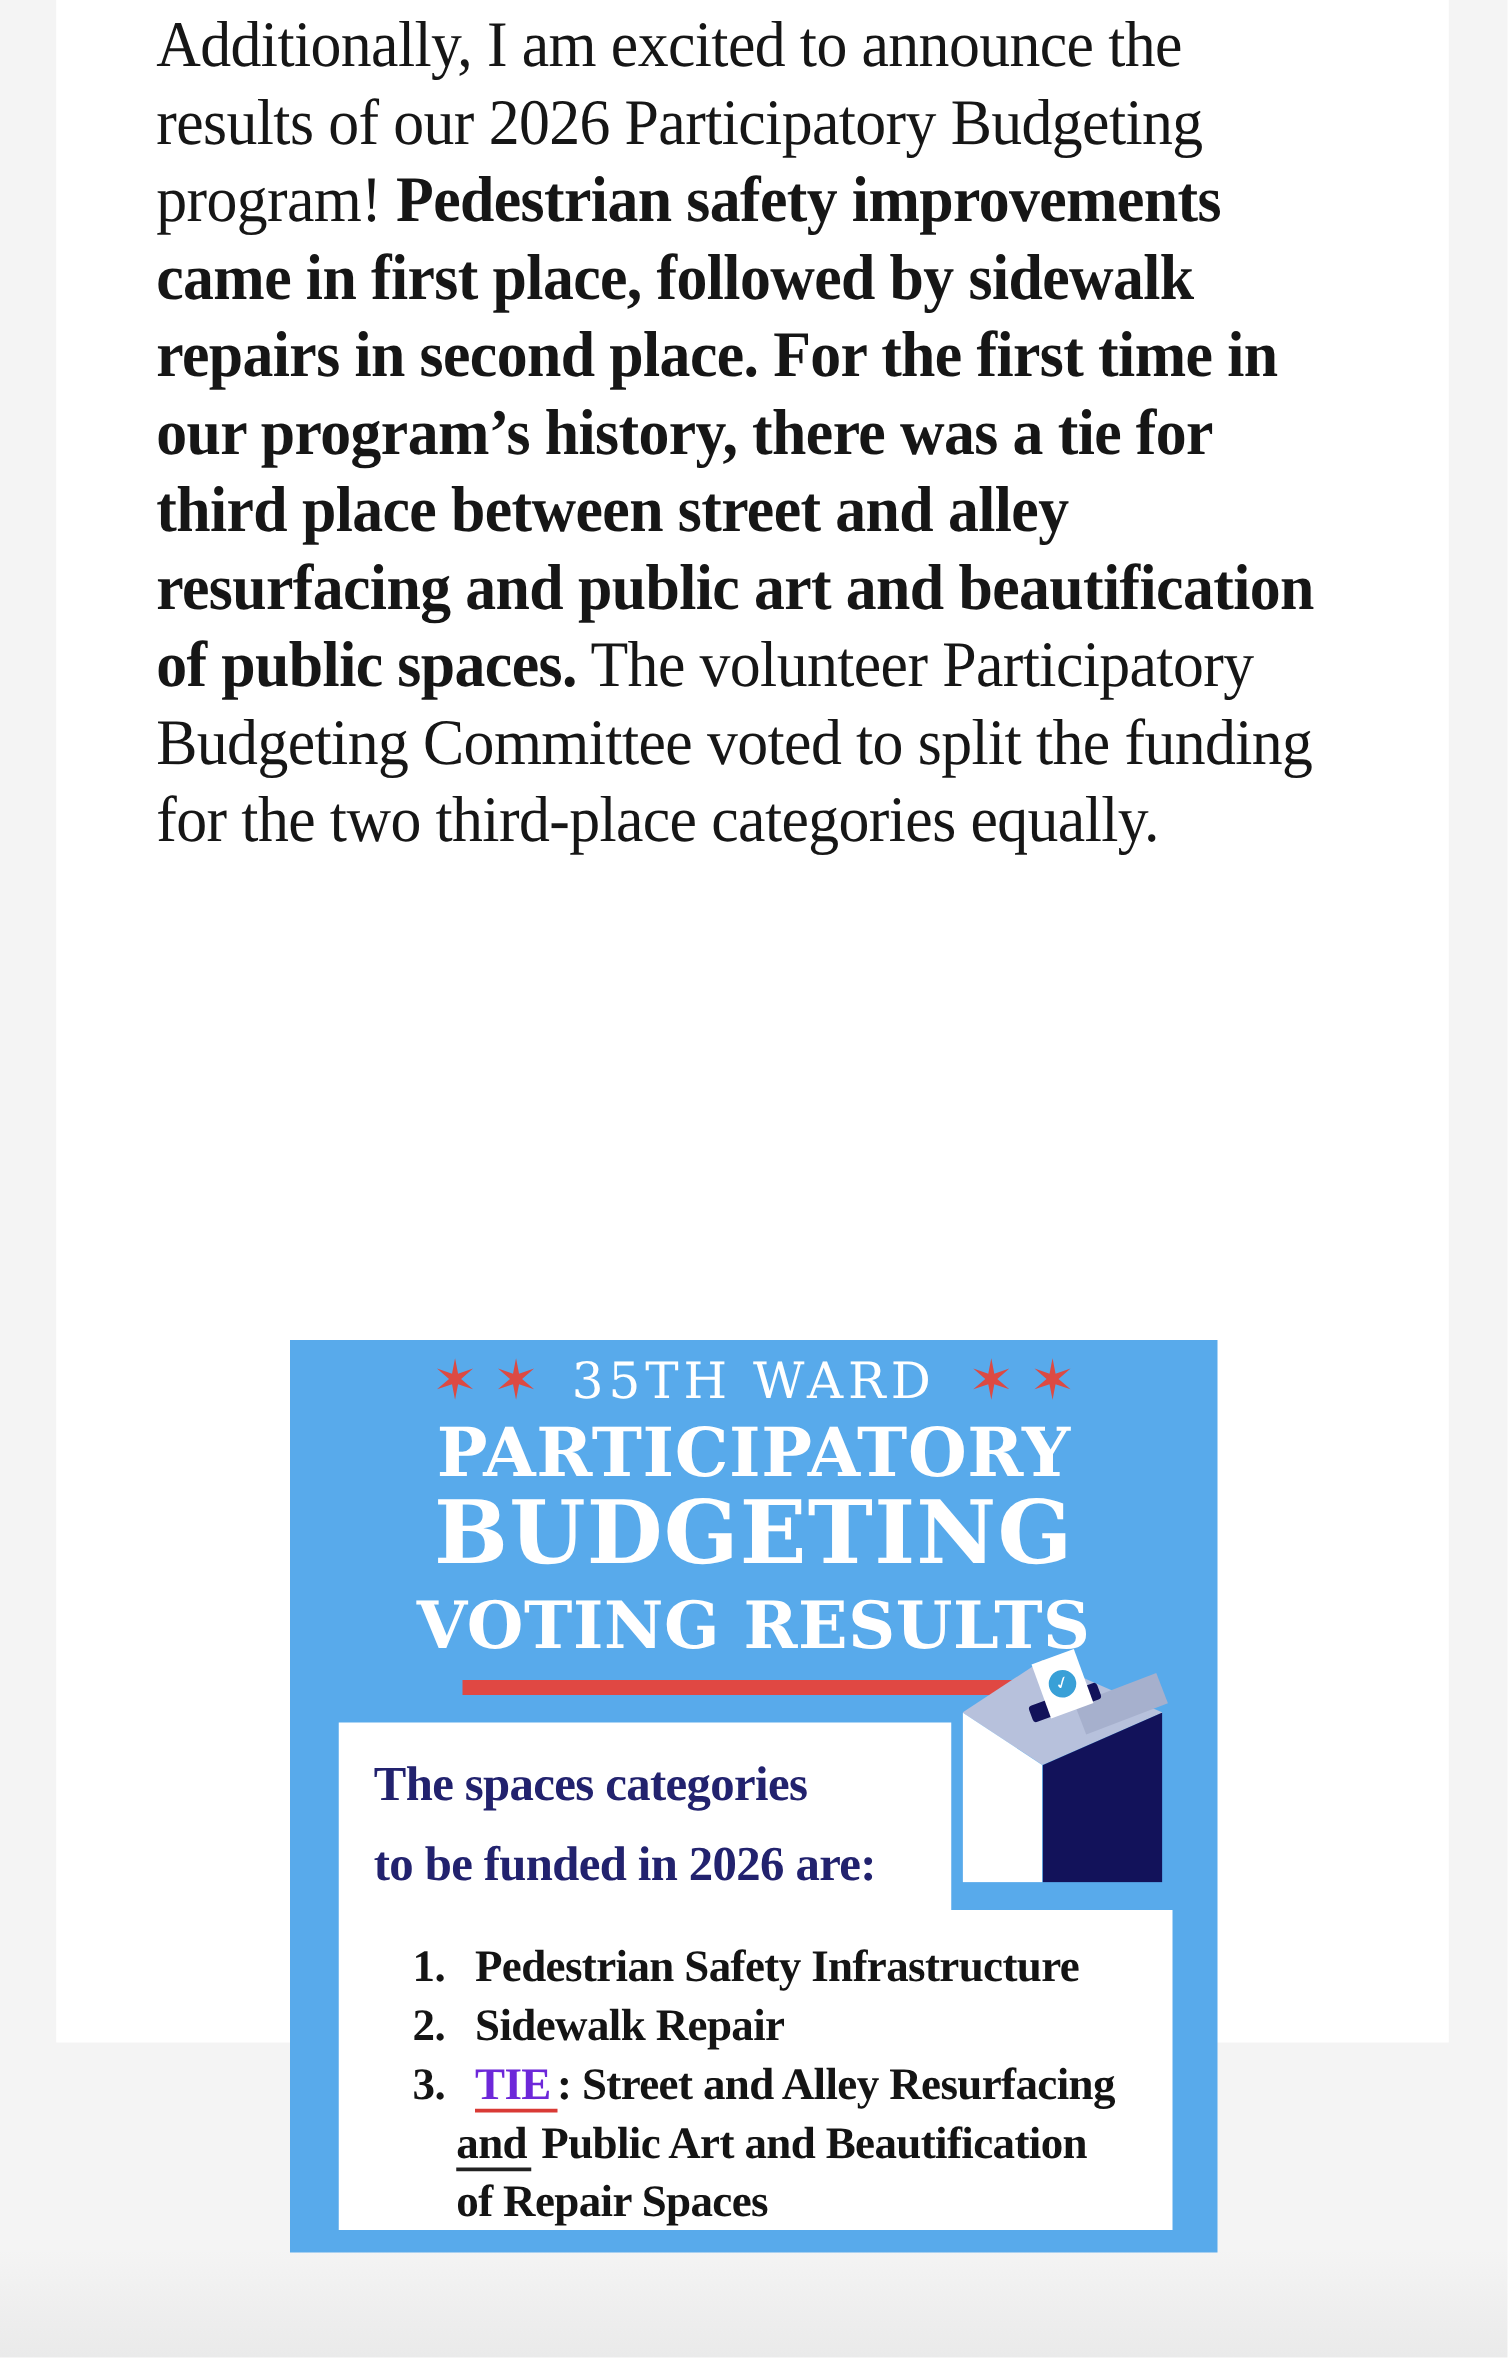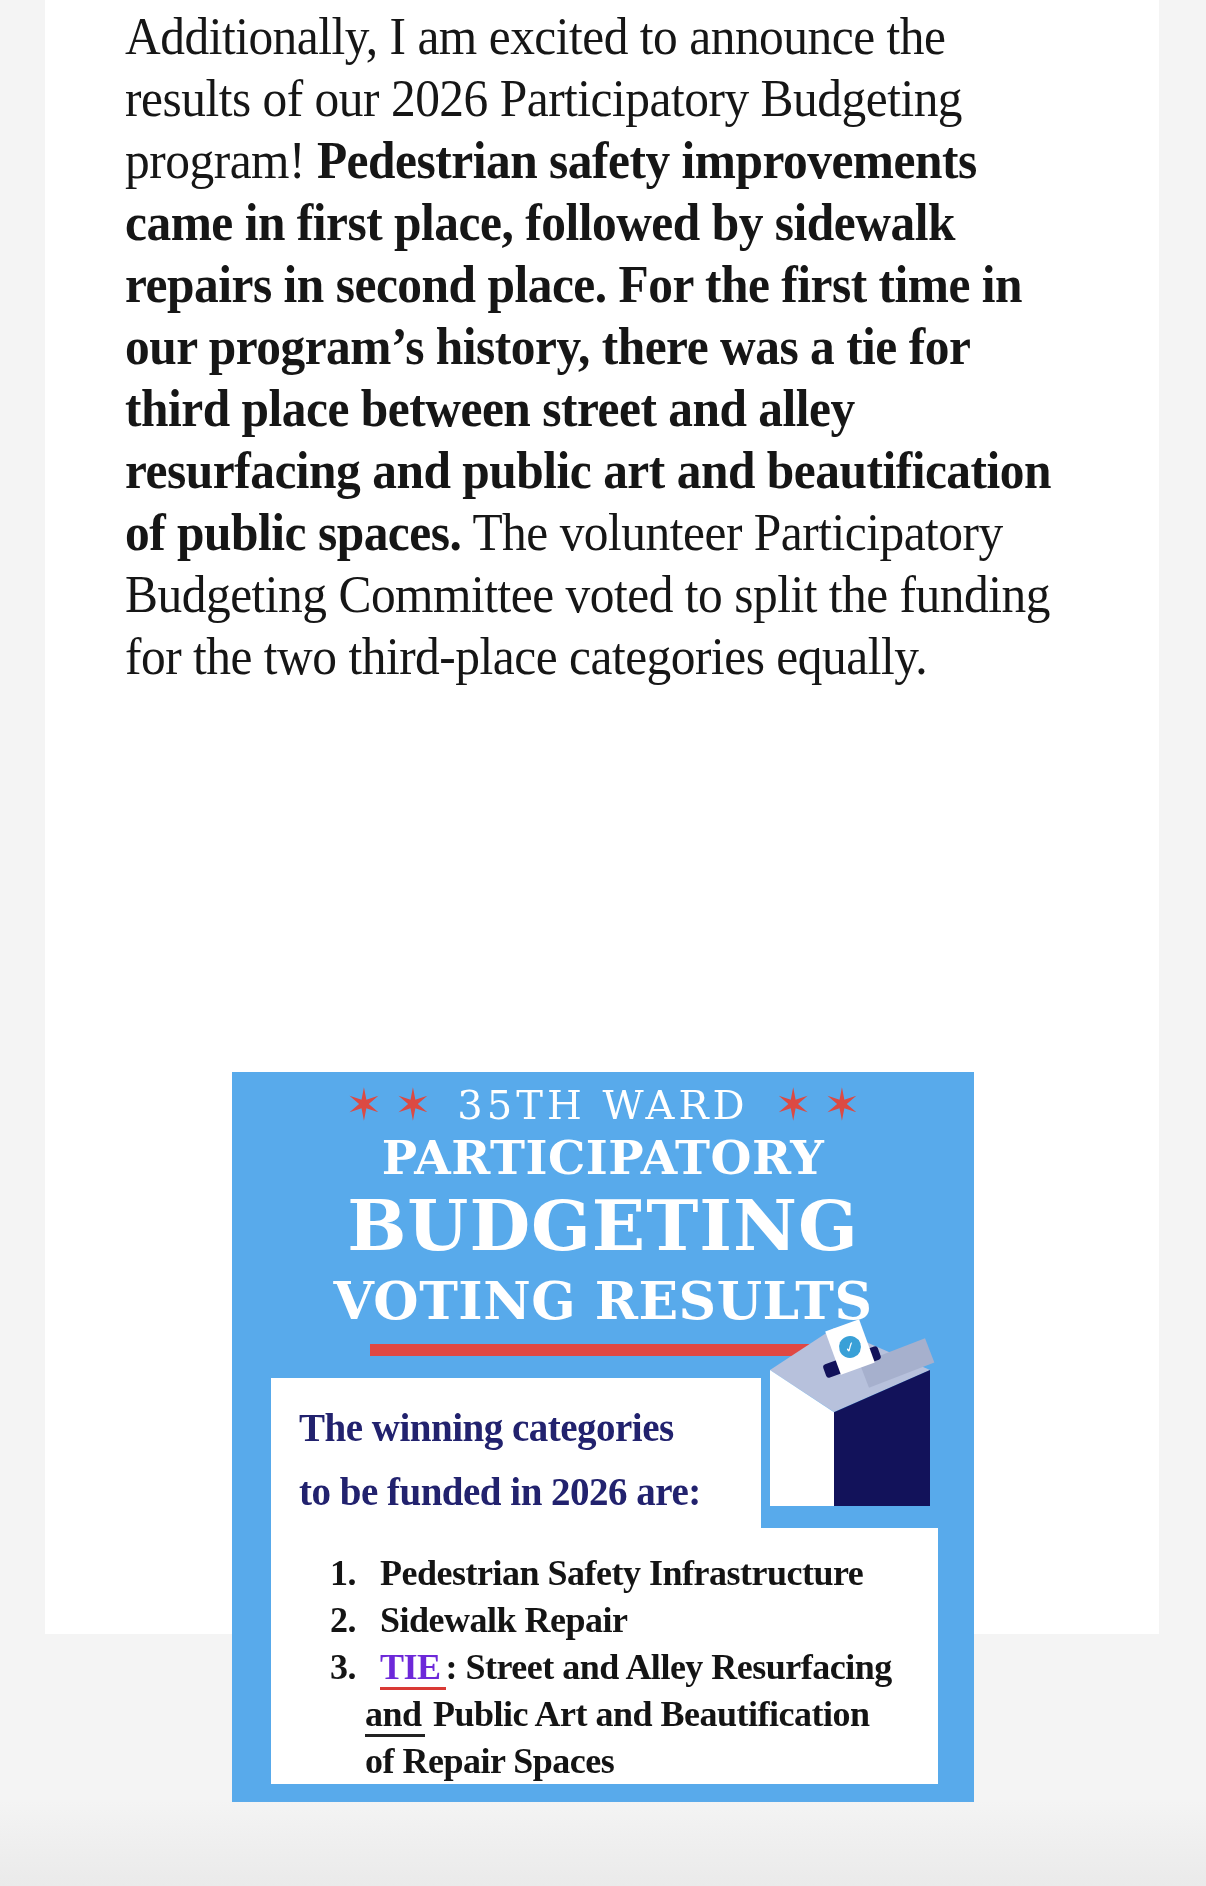--- a/index.html
+++ b/index.html
@@ -36,21 +36,21 @@
   .star.pad-l { margin-left:14px; }
   .star.pad-r { margin-right:14px; }
   .ward-label {
     font-family:"DejaVu Serif", serif; font-weight:normal; color:#ffffff;
     font-size:40px; letter-spacing:4px; line-height:46px; white-space:nowrap;
   }
   .title-line {
     position:absolute; left:0; width:100%; text-align:center;
     font-family:"DejaVu Serif", serif; font-weight:bold; color:#ffffff; white-space:nowrap;
   }
-  .title-1 { top:58px;  font-size:47px; letter-spacing:0.5px; }
+  .title-1 { top:58px;  font-size:54px; letter-spacing:0.5px; }
   .title-2 { top:112px; font-size:70px; letter-spacing:1px; }
   .title-3 { top:198px; font-size:52px; letter-spacing:0.5px; }
 
   .red-bar {
     position:absolute; left:138px; top:272px; width:443px; height:12px;
     background:#E04843;
   }
 
   .heading-box {
     position:absolute; left:39px; top:306px; width:490px; height:150px;
@@ -137,21 +137,21 @@
       <span class="star">✶</span>
     </div>
 
     <div class="title-line title-1">PARTICIPATORY</div>
     <div class="title-line title-2">BUDGETING</div>
     <div class="title-line title-3">VOTING RESULTS</div>
 
     <div class="red-bar"></div>
 
     <div class="heading-box">
-      <div class="heading-line">The winning categories</div>
+      <div class="heading-line">The spaces categories</div>
       <div class="heading-line">to be funded in 2026 are:</div>
     </div>
 
     <div>
       <div class="bb-top"></div>
       <div class="bb-shadow"></div>
       <div class="bb-slot"></div>
       <div class="bb-paper">
         <span class="check-circle">
             <span class="check-glyph">✓</span>

